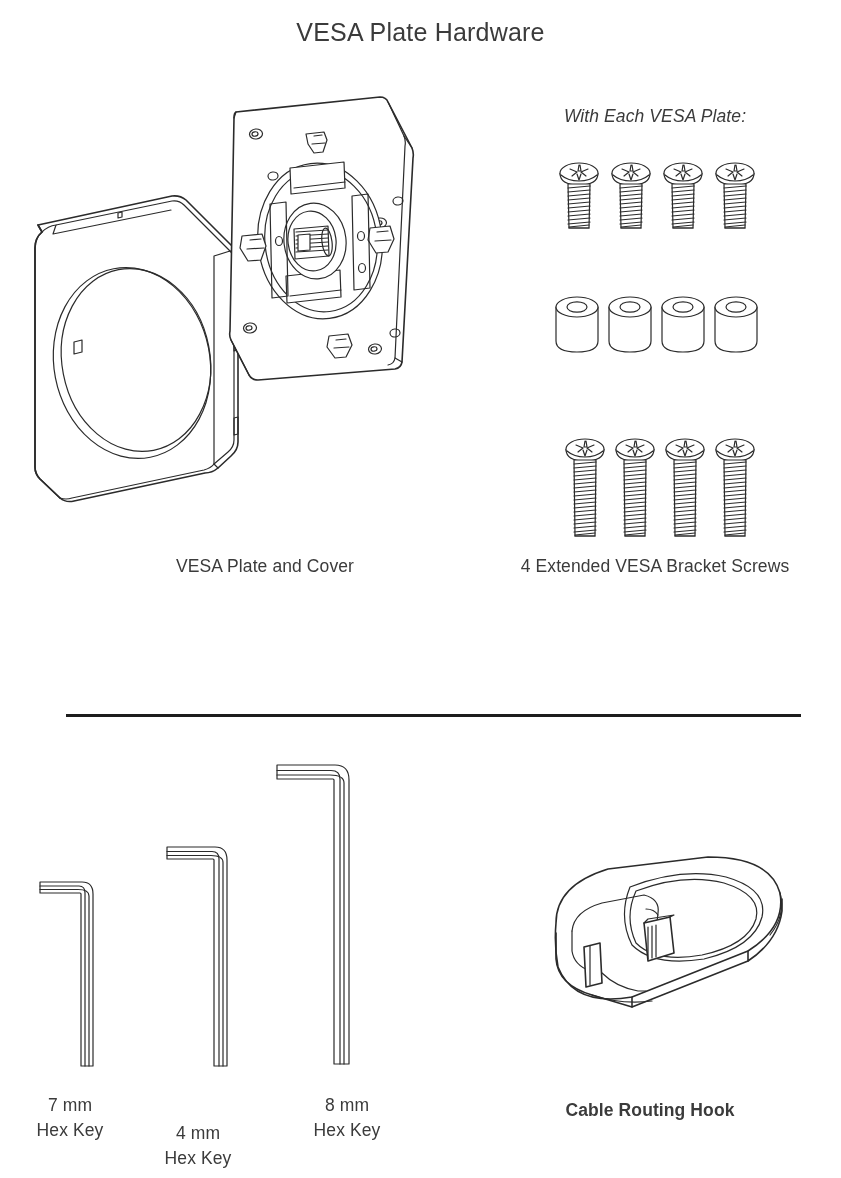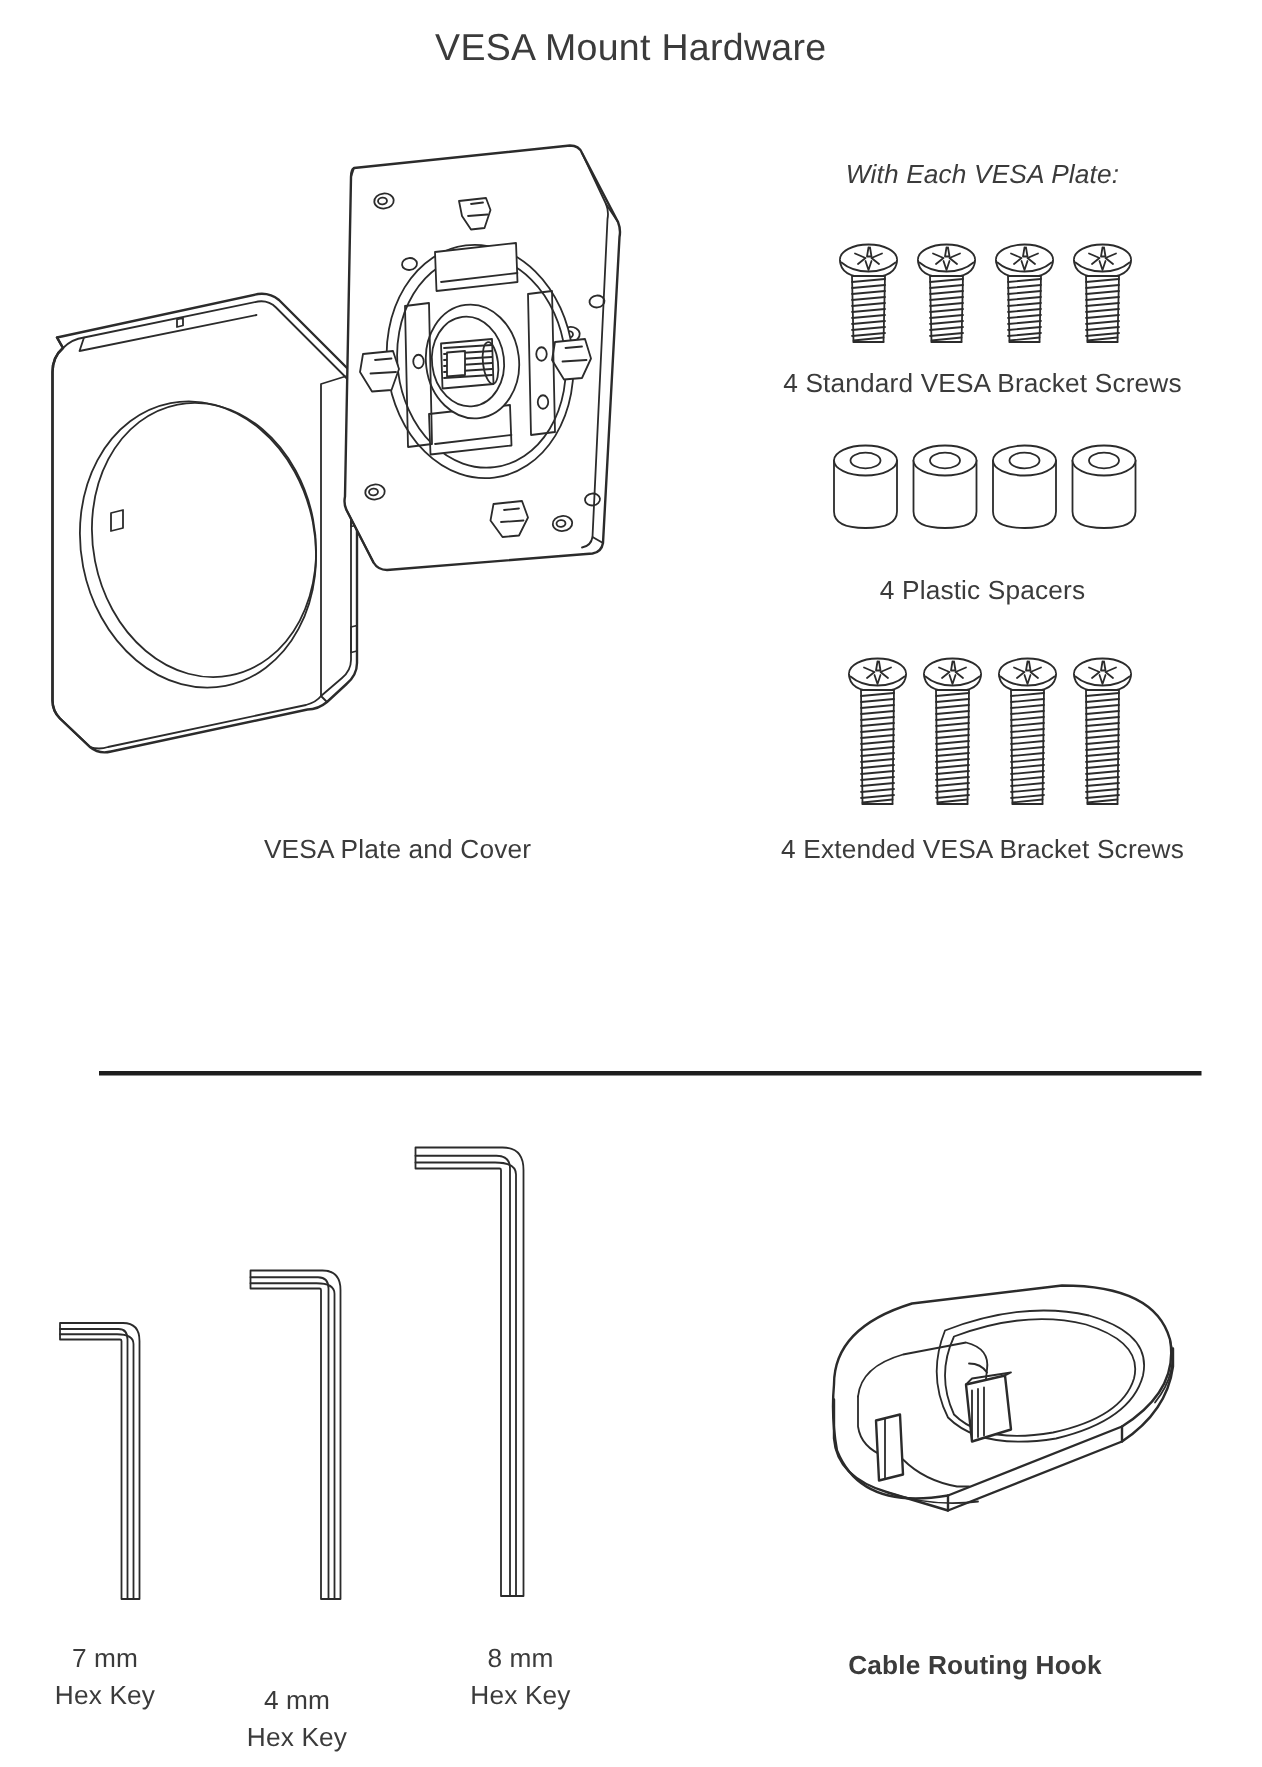--- a/index.html
+++ b/index.html
@@ -60,21 +60,21 @@
   .ln { fill: none; stroke: #2b2b2b; stroke-width: 1.6; stroke-linejoin: round; stroke-linecap: round; }
   .ln-thin { fill: none; stroke: #2b2b2b; stroke-width: 1.2; stroke-linejoin: round; stroke-linecap: round; }
   .fillw { fill: #ffffff; stroke: #2b2b2b; stroke-width: 1.6; stroke-linejoin: round; }
   .fillw-thin { fill: #ffffff; stroke: #2b2b2b; stroke-width: 1.2; stroke-linejoin: round; }
 </style>
 </head>
 <body>
 
 <div class="page">
 
-  <div class="page-title">VESA Mount Hardware</div>
+  <div class="page-title">VESA Plate Hardware</div>
 
   <div class="abs" style="left:22px; top:190px;">
     <svg width="230" height="320" viewBox="0 0 230 320">
 
       <path class="fillw" d="M16,35 L150,6 Q158,5 164,10 L212,58 Q217,64 216,72 L216,252
                               Q216,260 209,266 L196,278 Q190,283 183,283
                               L52,311 Q44,313 38,308 L18,289 Q13,284 13,277 L13,58
                               Q13,48 20,42 Z"></path>
 
       <path class="ln" d="M16,35 L20,42 Q13,48 13,58 L13,277 Q13,284 18,289 L38,308"></path>
@@ -194,42 +194,40 @@
           <path class="ln-thin" d="M9,68 L29,68"></path>
         </g>
       </defs>
       <use href="#screwShort" x="0" y="0"></use>
       <use href="#screwShort" x="52" y="0"></use>
       <use href="#screwShort" x="104" y="0"></use>
       <use href="#screwShort" x="156" y="0"></use>
     </svg>
   </div>
 
-  <div class="caption" style="left:470px; top:245px; width:370px;">4 Standard VESA Bracket Screws</div>
 
   <div class="abs" style="left:556px; top:296px;">
     <svg width="205" height="64" viewBox="0 0 205 64">
       <defs>
         <g id="spacer">
 
           <path class="fillw-thin" d="M0,11 L0,45 Q0,56 21,56 Q42,56 42,45 L42,11 Z"></path>
 
           <ellipse class="fillw-thin" cx="21" cy="11" rx="21" ry="10"></ellipse>
 
           <ellipse class="fillw-thin" cx="21" cy="11" rx="10" ry="5.2"></ellipse>
         </g>
       </defs>
       <use href="#spacer" x="0" y="0"></use>
       <use href="#spacer" x="53" y="0"></use>
       <use href="#spacer" x="106" y="0"></use>
       <use href="#spacer" x="159" y="0"></use>
     </svg>
   </div>
 
-  <div class="caption" style="left:470px; top:383px; width:370px;">4 Plastic Spacers</div>
 
   <div class="abs" style="left:566px; top:436px;">
     <svg width="200" height="110" viewBox="0 0 200 110">
       <defs>
         <g id="screwLong">
           <ellipse class="fillw-thin" cx="19" cy="13" rx="19" ry="10"></ellipse>
           <path class="fillw-thin" d="M0,13 Q0,25 19,25 Q38,25 38,13"></path>
           <path class="ln-thin" d="M1,15 Q8,21 19,21 Q30,21 37,15"></path>
           <path class="ln-thin" d="M10,9 L17,12 L12,16"></path>
           <path class="ln-thin" d="M28,9 L21,12 L26,16"></path>

